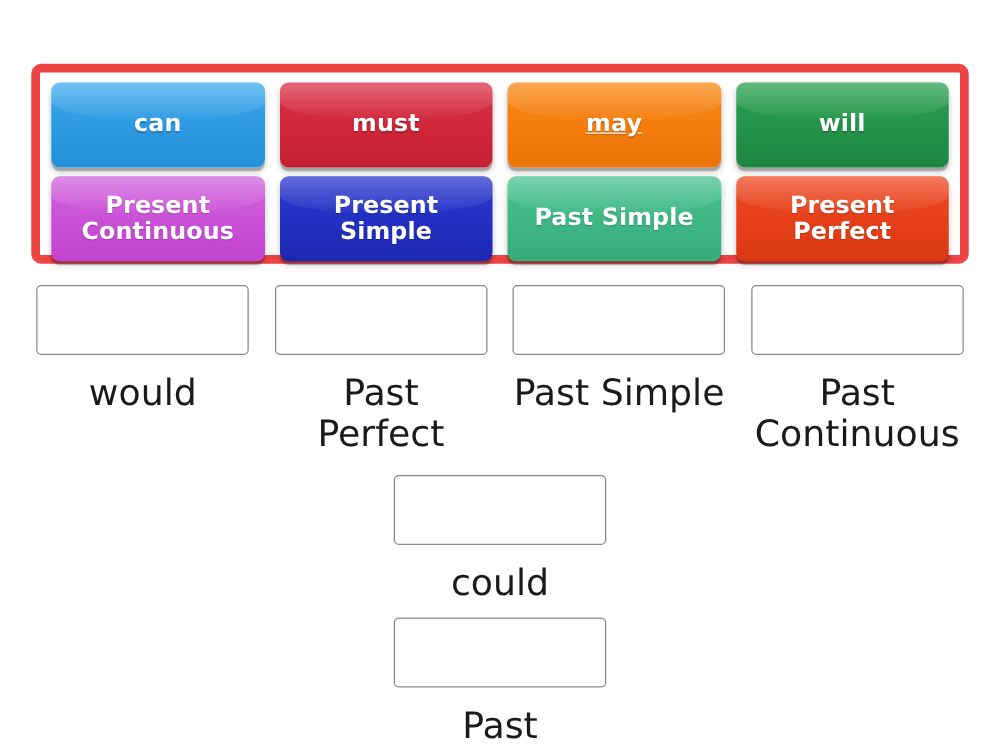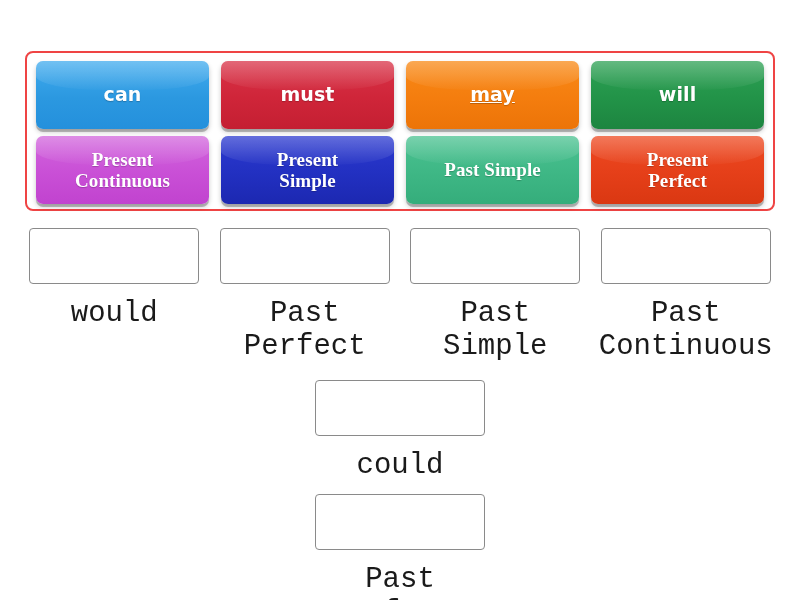--- a/index.html
+++ b/index.html
@@ -22,34 +22,33 @@
   }
 
   
   .tile-tray {
     position: absolute;
     left: 25px;
     top: 51px;
     width: 750px;
     height: 160px;
     box-sizing: border-box;
-    border: 2px solid #ef4444;
+    border: 7px solid #ef4444;
     border-radius: 8px;
     background: #ffffff;
     padding: 8px 9px;
   }
   .tile-row {
     display: flex;
     gap: 12px;
     height: 68px;
     margin-bottom: 7px;
   }
   .tile-row:last-child {
     margin-bottom: 0;
-    font-family: Liberation Serif, serif;
   }
 
   .tile {
     flex: 1 1 0;
     position: relative;
     border-radius: 7px;
     display: flex;
     align-items: center;
     justify-content: center;
     text-align: center;
@@ -102,21 +101,20 @@
     gap: 12px;
     margin-bottom: 16px;
   }
   .answer-row:last-child { margin-bottom: 0; flex-direction: column; }
 
   .answer-cell {
     flex: 1 1 0;
     display: flex;
     flex-direction: column;
     align-items: center;
-    font-family: Liberation Mono, monospace;
   }
   .drop-zone {
     width: 170px;
     height: 56px;
     box-sizing: border-box;
     border: 1px solid #8a8a8a;
     border-radius: 4px;
     background: #ffffff;
   }
   .answer-caption {

